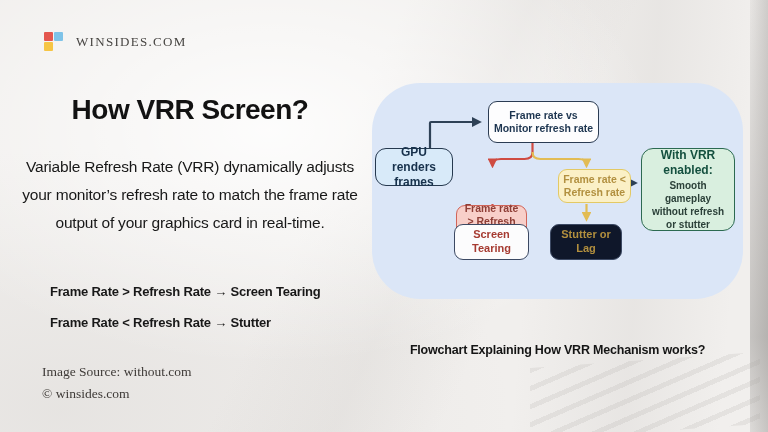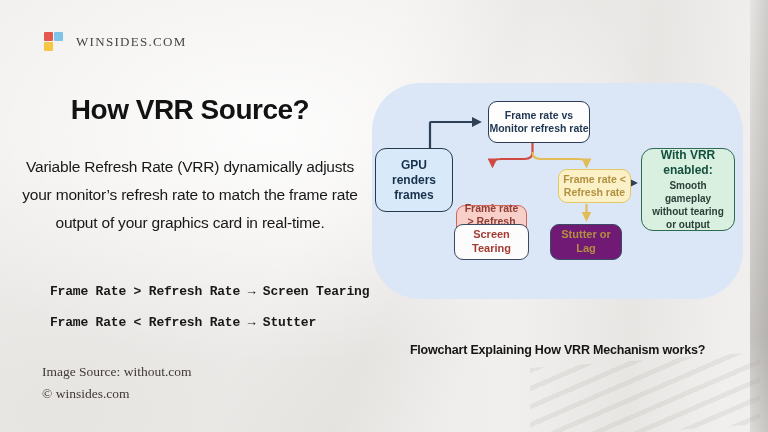--- a/index.html
+++ b/index.html
@@ -46,21 +46,21 @@
   .title {
     position:absolute; left:25px; top:94px; width:330px;
     text-align:center; font-size:28px; font-weight:700;
     letter-spacing:-0.5px; color:#121212;
   }
   .intro {
     position:absolute; left:22px; top:153px; width:336px;
     text-align:center; font-size:15.5px; font-weight:400;
     line-height:28px; letter-spacing:-0.2px; color:#181818;
   }
-  .relation { position:absolute; left:50px; font-size:13px; font-weight:700; letter-spacing:-0.2px; color:#181818;font-family:Liberation Mono, monospace; }
+  .relation { position:absolute; left:50px; font-size:13px; font-weight:700; letter-spacing:-0.2px; color:#181818; }
   .relation-1 { top:284px; }
   .relation-2 { top:315px; }
   .source-line {
     position:absolute; left:42px;
     font-family:"Liberation Serif", serif; font-size:13.5px; color:#3e3a37;
   }
   .source-1 { top:364px; }
   .source-2 { top:386px; }
   
   .flowchart {
@@ -68,47 +68,47 @@
     background:#dbe6f7; border-radius:48px;
   }
   .fc-svg { position:absolute; inset:0; width:371px; height:216px; }
   .node {
     position:absolute; display:flex; flex-direction:column;
     align-items:center; justify-content:center;
     text-align:center; border-radius:9px; line-height:1.25;
   }
   .node span { display:block; }
   .node-gpu {
-    left:3px; top:65px; width:78px; height:64px;
+    left:3px; top:65px; width:78px; height:38px;
     background:#d8eaf9; border:1.6px solid #26394f; border-radius:11px;
     font-size:12px; font-weight:700; color:#17314c;
   }
   .node-compare {
-    left:116px; top:18px; width:102px; height:42px;
+    left:116px; top:18px; width:111px; height:42px;
     background:#fdfdfe; border:1.6px solid #2b3c53;
     font-size:10.5px; font-weight:700; color:#1d3550;
   }
   .node-high {
     left:84px; top:86px; width:71px; height:34px;
     background:#f8cfc9; border:1.6px solid #d0655a;
     font-size:10.5px; font-weight:700; color:#8f3f37;margin-top:36px;
   }
   .node-low {
     left:178px; top:86px; width:73px; height:34px;
     background:#fbf0c6; border:1.6px solid #e3c964;
     font-size:10.5px; font-weight:700; color:#b29040;margin-left:8px;
   }
   .node-tearing {
     left:82px; top:141px; width:75px; height:36px;
     background:#fcfcfd; border:1.6px solid #3c4963;
     font-size:11px; font-weight:700; color:#a63b32;
   }
   .node-stutter {
     left:178px; top:141px; width:72px; height:36px;
-    background:#701a75; border:1.6px solid #3c4963;
+    background:#0f172a; border:1.6px solid #3c4963;
     font-size:11px; font-weight:700; color:#b28f3e;
   }
   .node-vrr {
     left:269px; top:65px; width:94px; height:83px;
     background:#d9efdf; border:1.6px solid #2c6a51; border-radius:12px;
     padding:4px 6px;
   }
   .vrr-heading { font-size:12px; font-weight:700; color:#14503f; line-height:1.2; margin-bottom:2px; }
   .vrr-body { font-size:10px; font-weight:700; color:#2b4039; line-height:1.3; }
   .caption {
@@ -127,21 +127,21 @@
 <div class="logo">
   <div class="logo-grid">
     <span class="sq-red"></span>
     <span class="sq-blue"></span>
     <span class="sq-yellow"></span>
     <span class="sq-white"></span>
   </div>
   <span class="brand-text">WINSIDES.COM</span>
 </div>
 
-<h1 class="title">How VRR Source?</h1>
+<h1 class="title">How VRR Screen?</h1>
 <p class="intro">Variable Refresh Rate (VRR) dynamically adjusts your monitor’s refresh rate to match the frame rate output of your graphics card in real-time.</p>
 <p class="relation relation-1">Frame Rate &gt; Refresh Rate → Screen Tearing</p>
 <p class="relation relation-2">Frame Rate &lt; Refresh Rate → Stutter</p>
 <p class="source-line source-1">Image Source: without.com</p>
 <p class="source-line source-2">© winsides.com</p>
 
 <div class="flowchart">
 
   <svg class="fc-svg" viewBox="0 0 371 216">
     <defs>
@@ -189,18 +189,18 @@
     <span>Tearing</span>
   </div>
 
   <div class="node node-stutter">
     <span>Stutter or</span>
     <span>Lag</span>
   </div>
 
   <div class="node node-vrr">
     <span class="vrr-heading">With VRR enabled:</span>
-    <span class="vrr-body">Smooth gameplay without tearing or output</span>
+    <span class="vrr-body">Smooth gameplay without refresh or stutter</span>
   </div>
 
 </div>
 
 <p class="caption">Flowchart Explaining How VRR Mechanism works?</p>
 
 </body></html>

